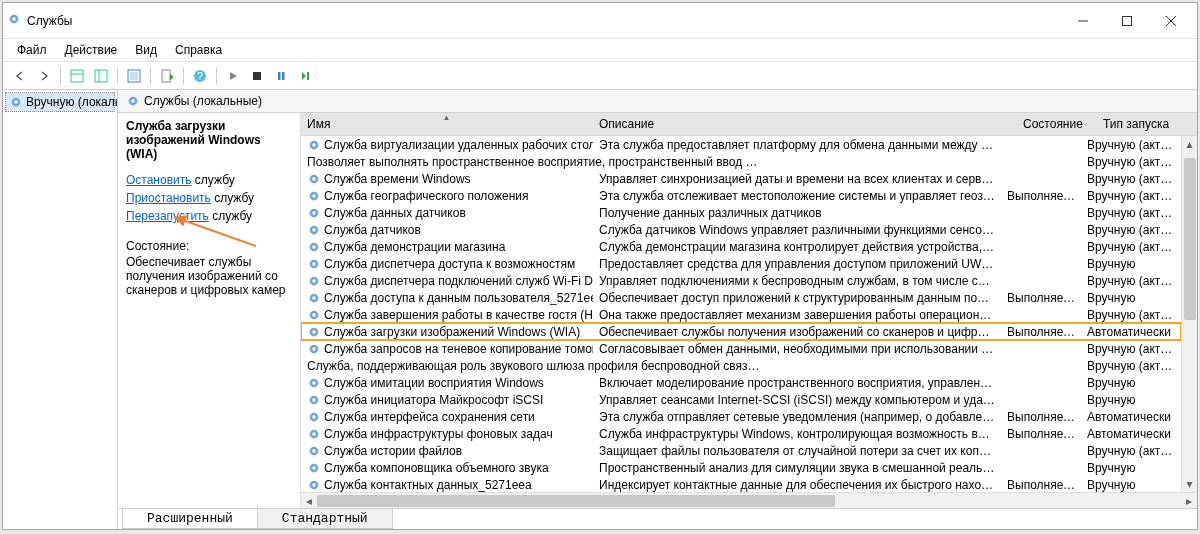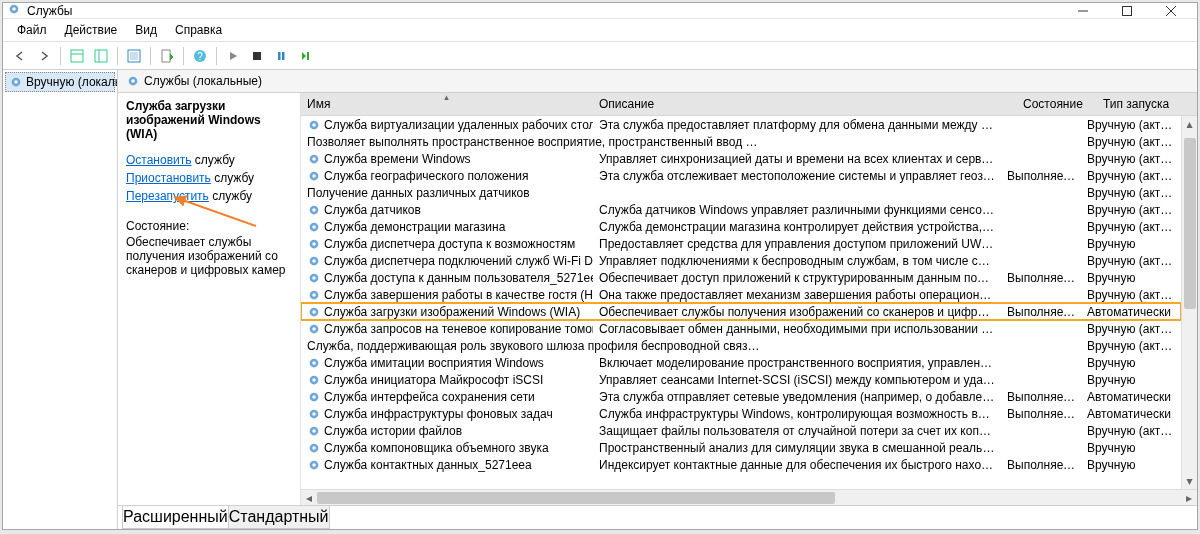--- a/index.html
+++ b/index.html
@@ -16,21 +16,21 @@
   background: #fff;
   border: 1px solid #a5a5a5;
   margin: 2px;
   height: 528px;
   display: flex;
   flex-direction: column;
 }
 .titlebar {
   display: flex;
   align-items: center;
-  height: 16px;
+  height: 36px;
   padding: 0 4px;
   background: #fff;
   border-bottom: 1px solid #e5e5e5;
 }
 .titlebar .icon { margin-right: 6px; }
 .titlebar .spacer { flex: 1; }
 .titlebar .winbtn {
   width: 44px;
   height: 28px;
   display: flex;
@@ -154,26 +154,27 @@
 .row .c-state { width: 80px; }
 .row .c-start { width: 100px; }
 .row.selected { outline: 2px solid #f5a623; outline-offset: -1px; }
 .tabs-bottom {
   display: flex;
   border-top: 1px solid #d0d0d0;
   background: #fff;
   padding: 0 4px;
 }
 .tab {
-  padding: 2px 0;
+  padding: 2px 24px;
   border: 1px solid #ccc;
   border-top: none;
   background: #f0f0f0;
   margin-right: -1px;
-  font-size: 16px;
+  font-size: 13px;
+  font-family: Liberation Mono, monospace;
 }
 .tab.active { background: #fff; }
 .gear-icon {
   width: 14px;
   height: 14px;
   display: inline-flex;
   align-items:center;
   justify-content:center;
   flex-shrink:0;
 }
@@ -391,20 +392,27 @@
                       <circle cx="8" cy="8" r="5" fill="#6fa8d8"></circle>
                       <circle cx="8" cy="8" r="2" fill="#fff"></circle>
                     </svg>
                     <span>Служба географического положения</span>
                   </div>
                   <div class="c c-desc">Эта служба отслеживает местоположение системы и управляет геозонами (гео…</div>
                   <div class="c c-state">Выполняется</div>
                   <div class="c c-start">Вручную (активи</div>
                 </div>
                 <div class="row">
+                  <div class="c c-name">
+                    <svg class="gear-icon" viewBox="0 0 16 16">
+                      <circle cx="8" cy="8" r="5" fill="#6fa8d8"></circle>
+                      <circle cx="8" cy="8" r="2" fill="#fff"></circle>
+                    </svg>
+                    <span>Служба данных датчиков</span>
+                  </div>
                   <div class="c c-desc">Получение данных различных датчиков</div>
                   <div class="c c-state"></div>
                   <div class="c c-start">Вручную (активи</div>
                 </div>
                 <div class="row">
                   <div class="c c-name">
                     <svg class="gear-icon" viewBox="0 0 16 16">
                       <circle cx="8" cy="8" r="5" fill="#6fa8d8"></circle>
                       <circle cx="8" cy="8" r="2" fill="#fff"></circle>
                     </svg>

